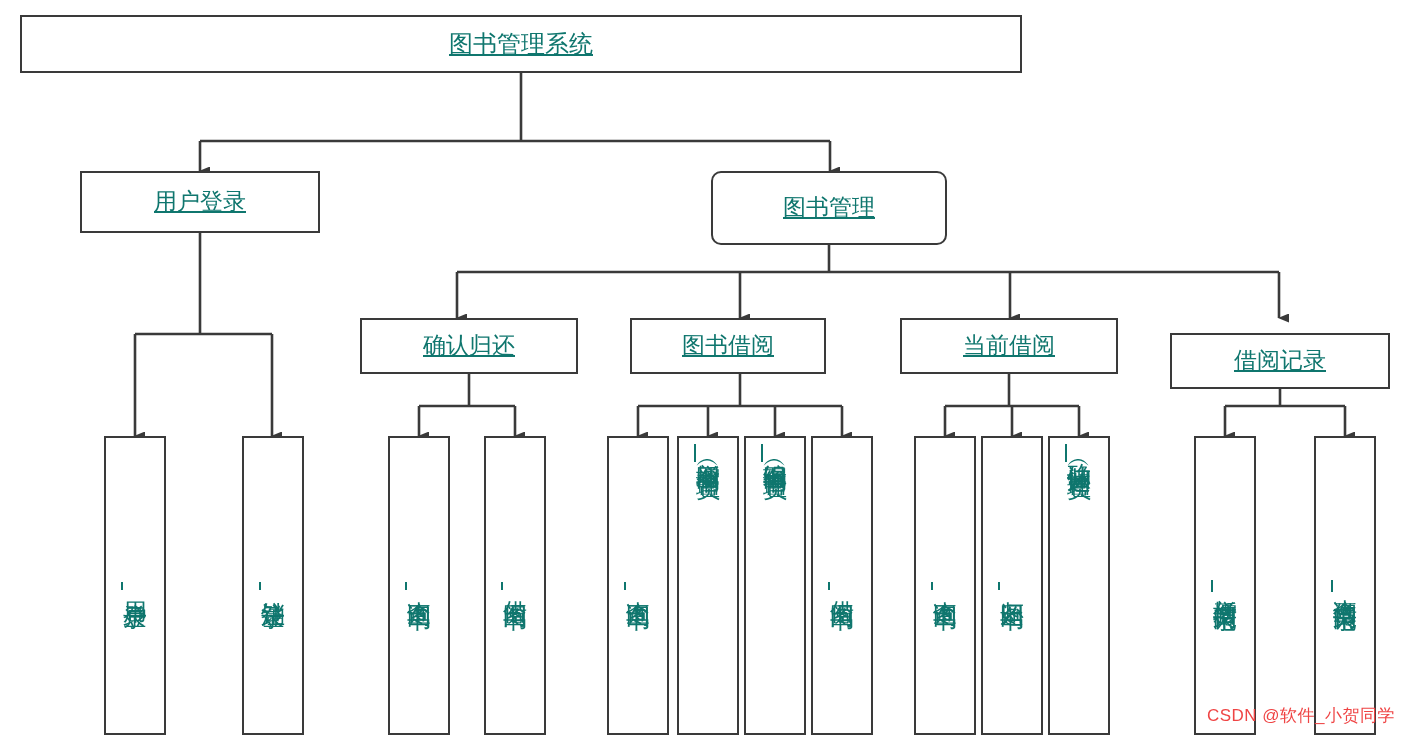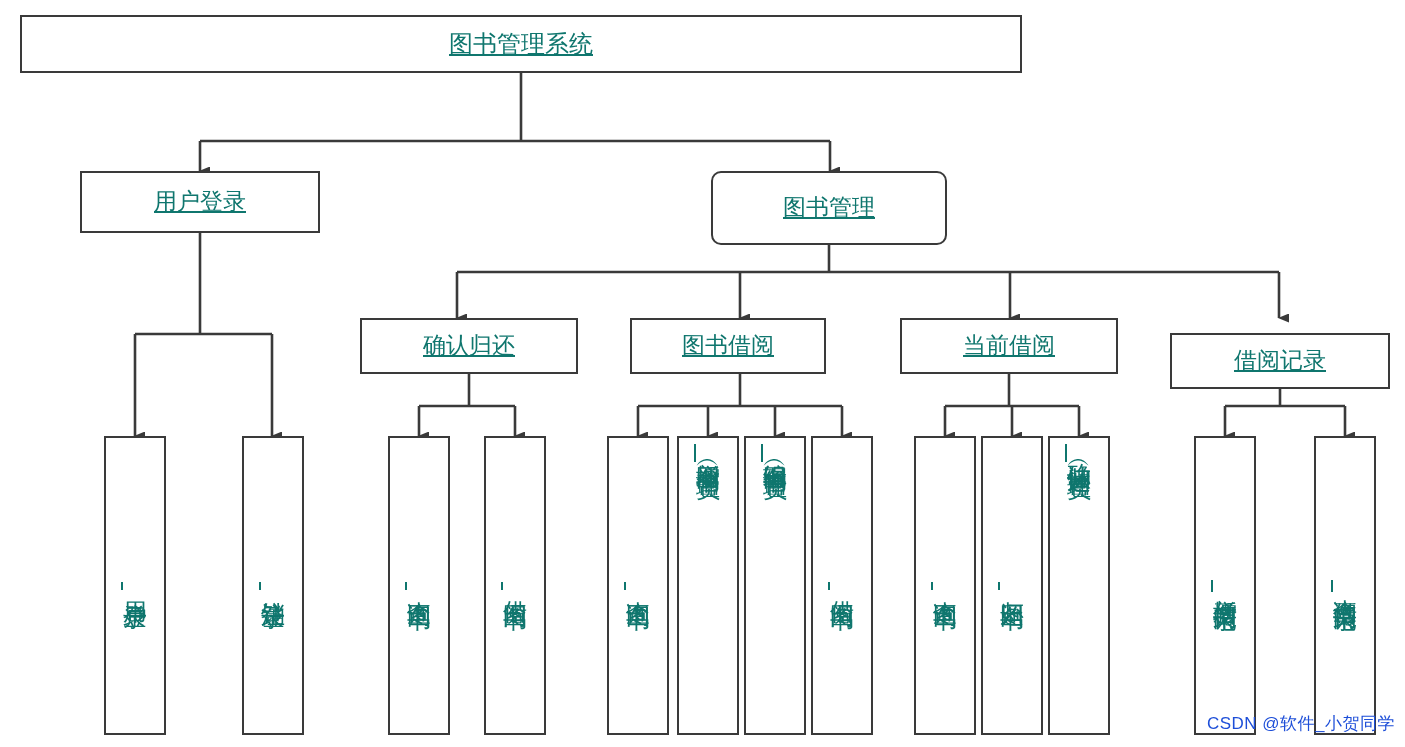--- a/index.html
+++ b/index.html
@@ -63,23 +63,23 @@
     line-height: 1;
     white-space: nowrap;
   }
   .node.vertical.centered {
     align-items: center;
     padding-top: 0;
   }
   #watermark {
     position: absolute;
     right: 10px;
-    bottom: 12px;
+    bottom: 20px;
     font-size: 17px;
-    color: #1d4ed8;
+    color: #ef4444;
     white-space: nowrap;
     letter-spacing: 0.5px;
   }
 </style>
 </head>
 <body>
 
 <div id="diagram-root">
 
   <svg id="edge-layer" width="1405" height="747" viewBox="0 0 1405 747" xmlns="http://www.w3.org/2000/svg">

